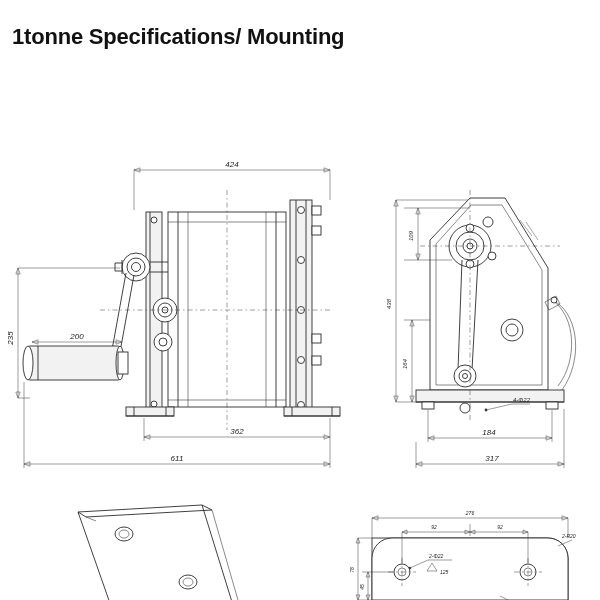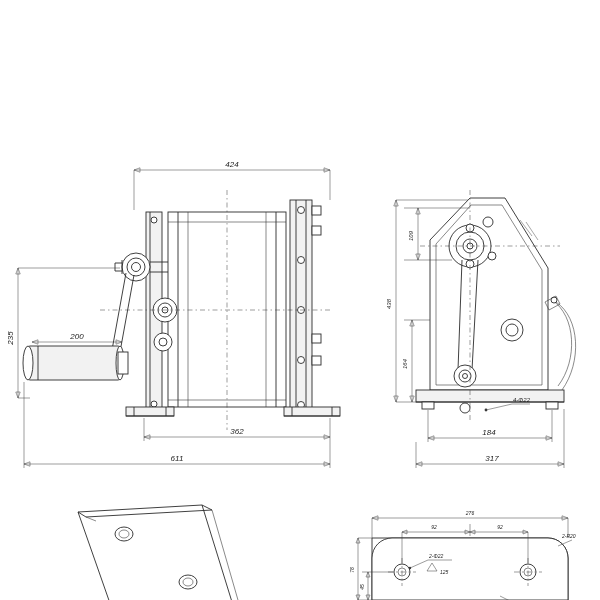--- a/index.html
+++ b/index.html
@@ -49,20 +49,21 @@
   .filll { fill: #f2f2f2; stroke: #2b2b2b; stroke-width: 0.9; }
   .txt { font-family: "Liberation Sans", sans-serif; font-size: 8px; fill: #222222; }
   .txt-sm { font-family: "Liberation Sans", sans-serif; font-size: 6px; fill: #222222; }
   .txt-xs { font-family: "Liberation Sans", sans-serif; font-size: 5px; fill: #222222; }
 </style>
 </head>
 <body>
 
 <div id="page">
 
+  <div id="title">1tonne Specifications/ Mounting</div>
 
   <div id="drawing-area">
   <svg width="600" height="540" viewBox="0 0 600 540" xmlns="http://www.w3.org/2000/svg">
 
     <g>
 
       <rect class="fillw" x="168" y="152" width="118" height="195"></rect>
 
       <line class="ln" x1="178" y1="152" x2="178" y2="347"></line>
       <line class="ln" x1="276" y1="152" x2="276" y2="347"></line>

